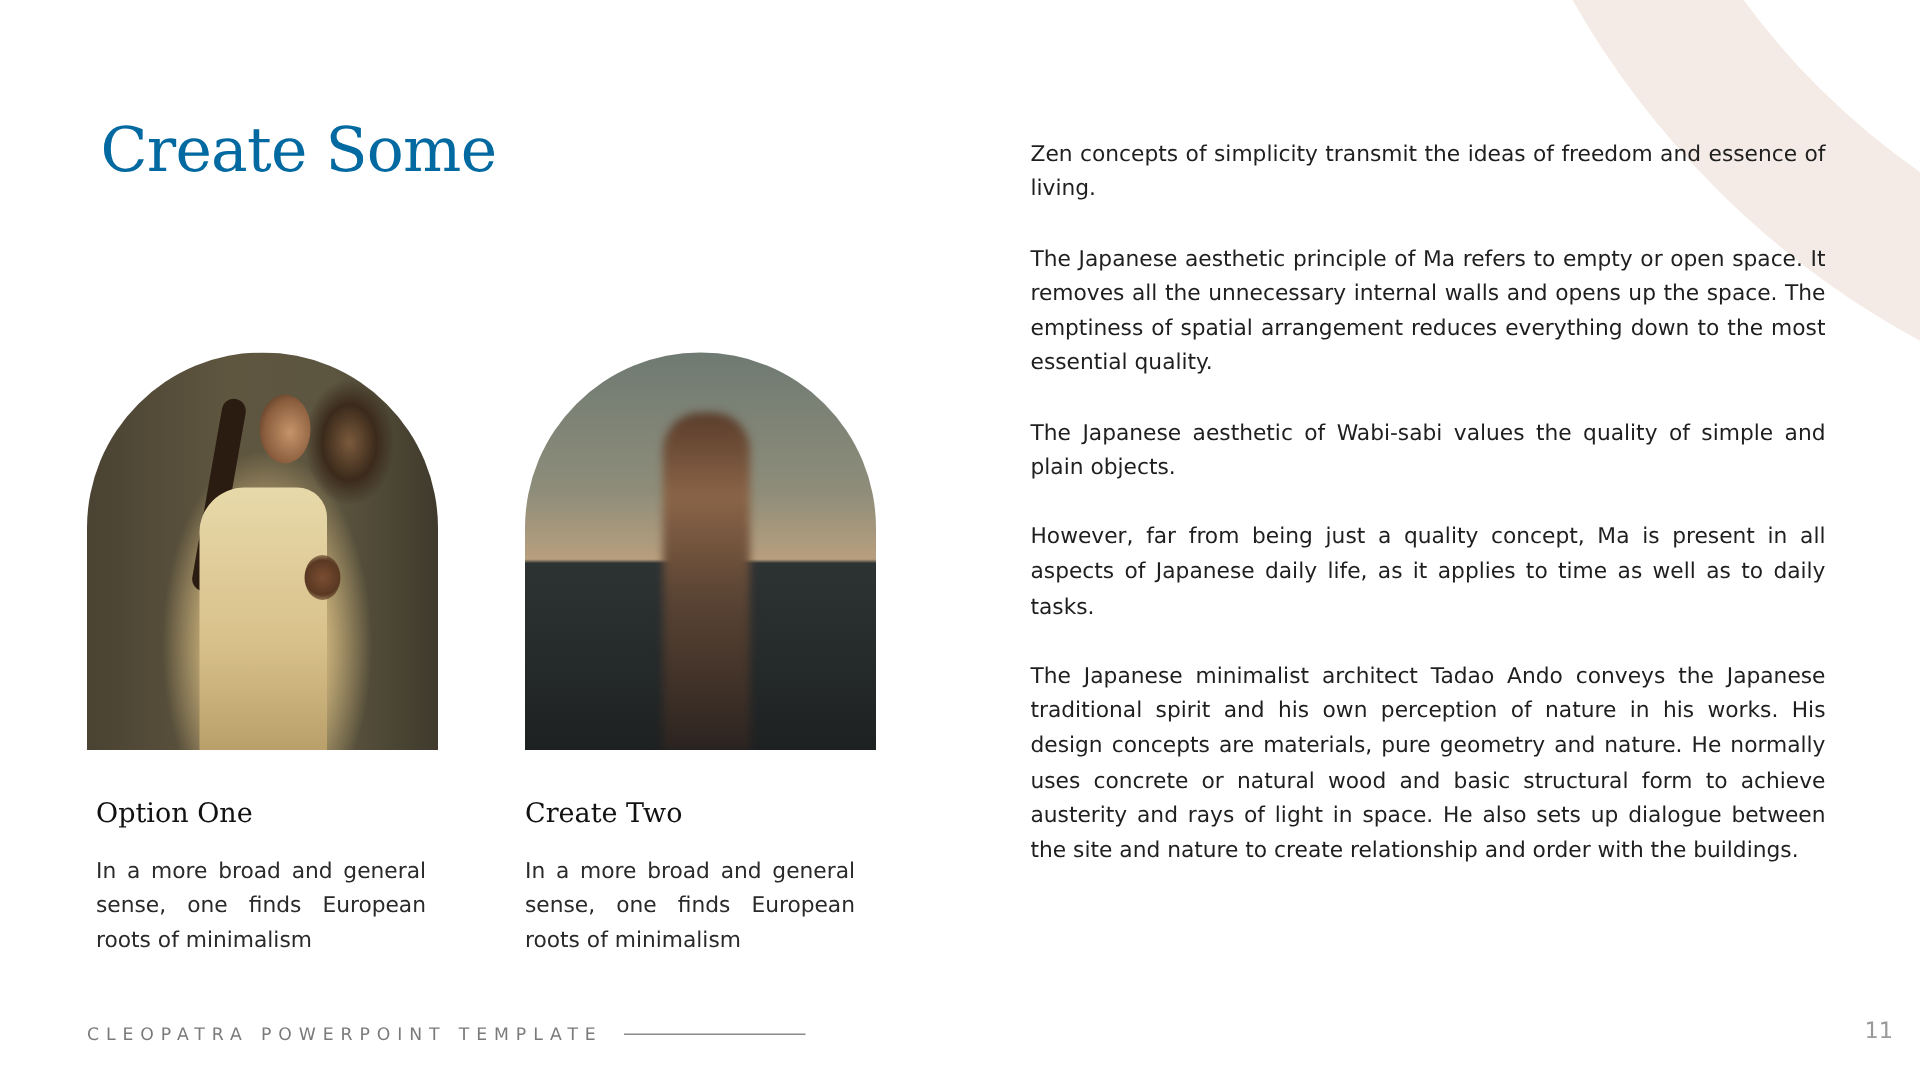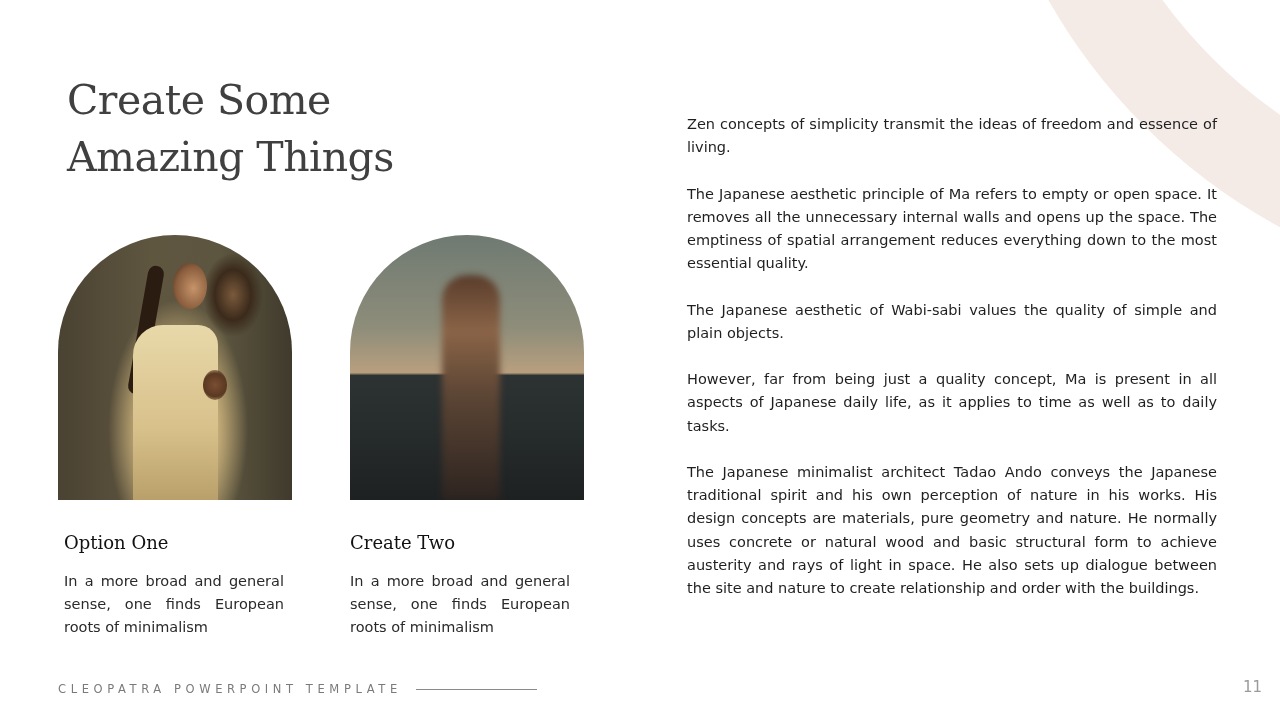--- a/index.html
+++ b/index.html
@@ -4,21 +4,21 @@
   <style>
     * { margin: 0; padding: 0; box-sizing: border-box; }
     html, body { width: 1280px; height: 720px; overflow: hidden; background: #ffffff; }
     body { position: relative; font-family: "DejaVu Sans", sans-serif; color: #1a1a1a; }
 
     .deco-arc { position: absolute; left: 0; top: 0; width: 1280px; height: 720px; pointer-events: none; }
 
     .title {
       position: absolute; left: 67px; top: 72px;
       font-family: "DejaVu Serif", serif; font-weight: 400;
-      font-size: 41px; line-height: 57px; color: #404040; letter-spacing: -0.5px;
+      font-size: 41px; line-height: 57px; color: #0369a1; letter-spacing: -0.5px;
     }
 
     .photo {
       position: absolute; top: 235px; width: 234px; height: 265px;
       border-radius: 117px 117px 0 0; overflow: hidden;
     }
     .photo-1 { left: 58px;
       background:
         radial-gradient(ellipse 30px 42px at 175px 60px, #7a5a3c 0%, #3b2a1b 60%, rgba(0,0,0,0) 100%),
         radial-gradient(ellipse 70px 130px at 120px 195px, #e9d7a4 0%, #c9b07a 55%, rgba(0,0,0,0) 100%),
@@ -58,21 +58,21 @@
     }
     .option-desc {
       position: absolute; top: 570px; width: 220px;
       font-family: "DejaVu Sans", sans-serif; font-size: 14.5px; line-height: 23px;
       color: #2a2a2a; text-align: justify;
     }
     .opt-1 { left: 64px; }
     .opt-2 { left: 350px; }
 
     .body-text {
-      position: absolute; left: 687px; top: 113px; width: 530px;
+      position: absolute; left: 687px; top: 92px; width: 530px;
       font-family: "DejaVu Sans", sans-serif; font-size: 14.5px; line-height: 23.2px;
       color: #1f1f1f; text-align: justify;
     }
     .body-text p { margin-bottom: 23.2px; }
 
     .footer-label {
       position: absolute; left: 58px; top: 682px;
       font-family: "DejaVu Sans", sans-serif; font-size: 11.5px; letter-spacing: 4.6px;
       color: #7a7a7a; white-space: nowrap; text-align: center;
     }
@@ -86,21 +86,20 @@
   </style>
 </head>
 <body>
 
 <svg class="deco-arc" viewBox="0 0 1280 720" xmlns="http://www.w3.org/2000/svg">
   <circle cx="1560" cy="-290" r="540" fill="none" stroke="#f4ebe6" stroke-width="96"></circle>
 </svg>
 
 <h1 class="title">
   <span>Create Some</span><br>
-  <span>Amazing Things</span>
 </h1>
 
 <div class="photo photo-1">
   <div class="figure-hair"></div>
   <div class="figure-body"></div>
   <div class="figure-head"></div>
   <div class="flower"></div>
 </div>
 <div class="photo photo-2">
   <div class="figure"></div>

